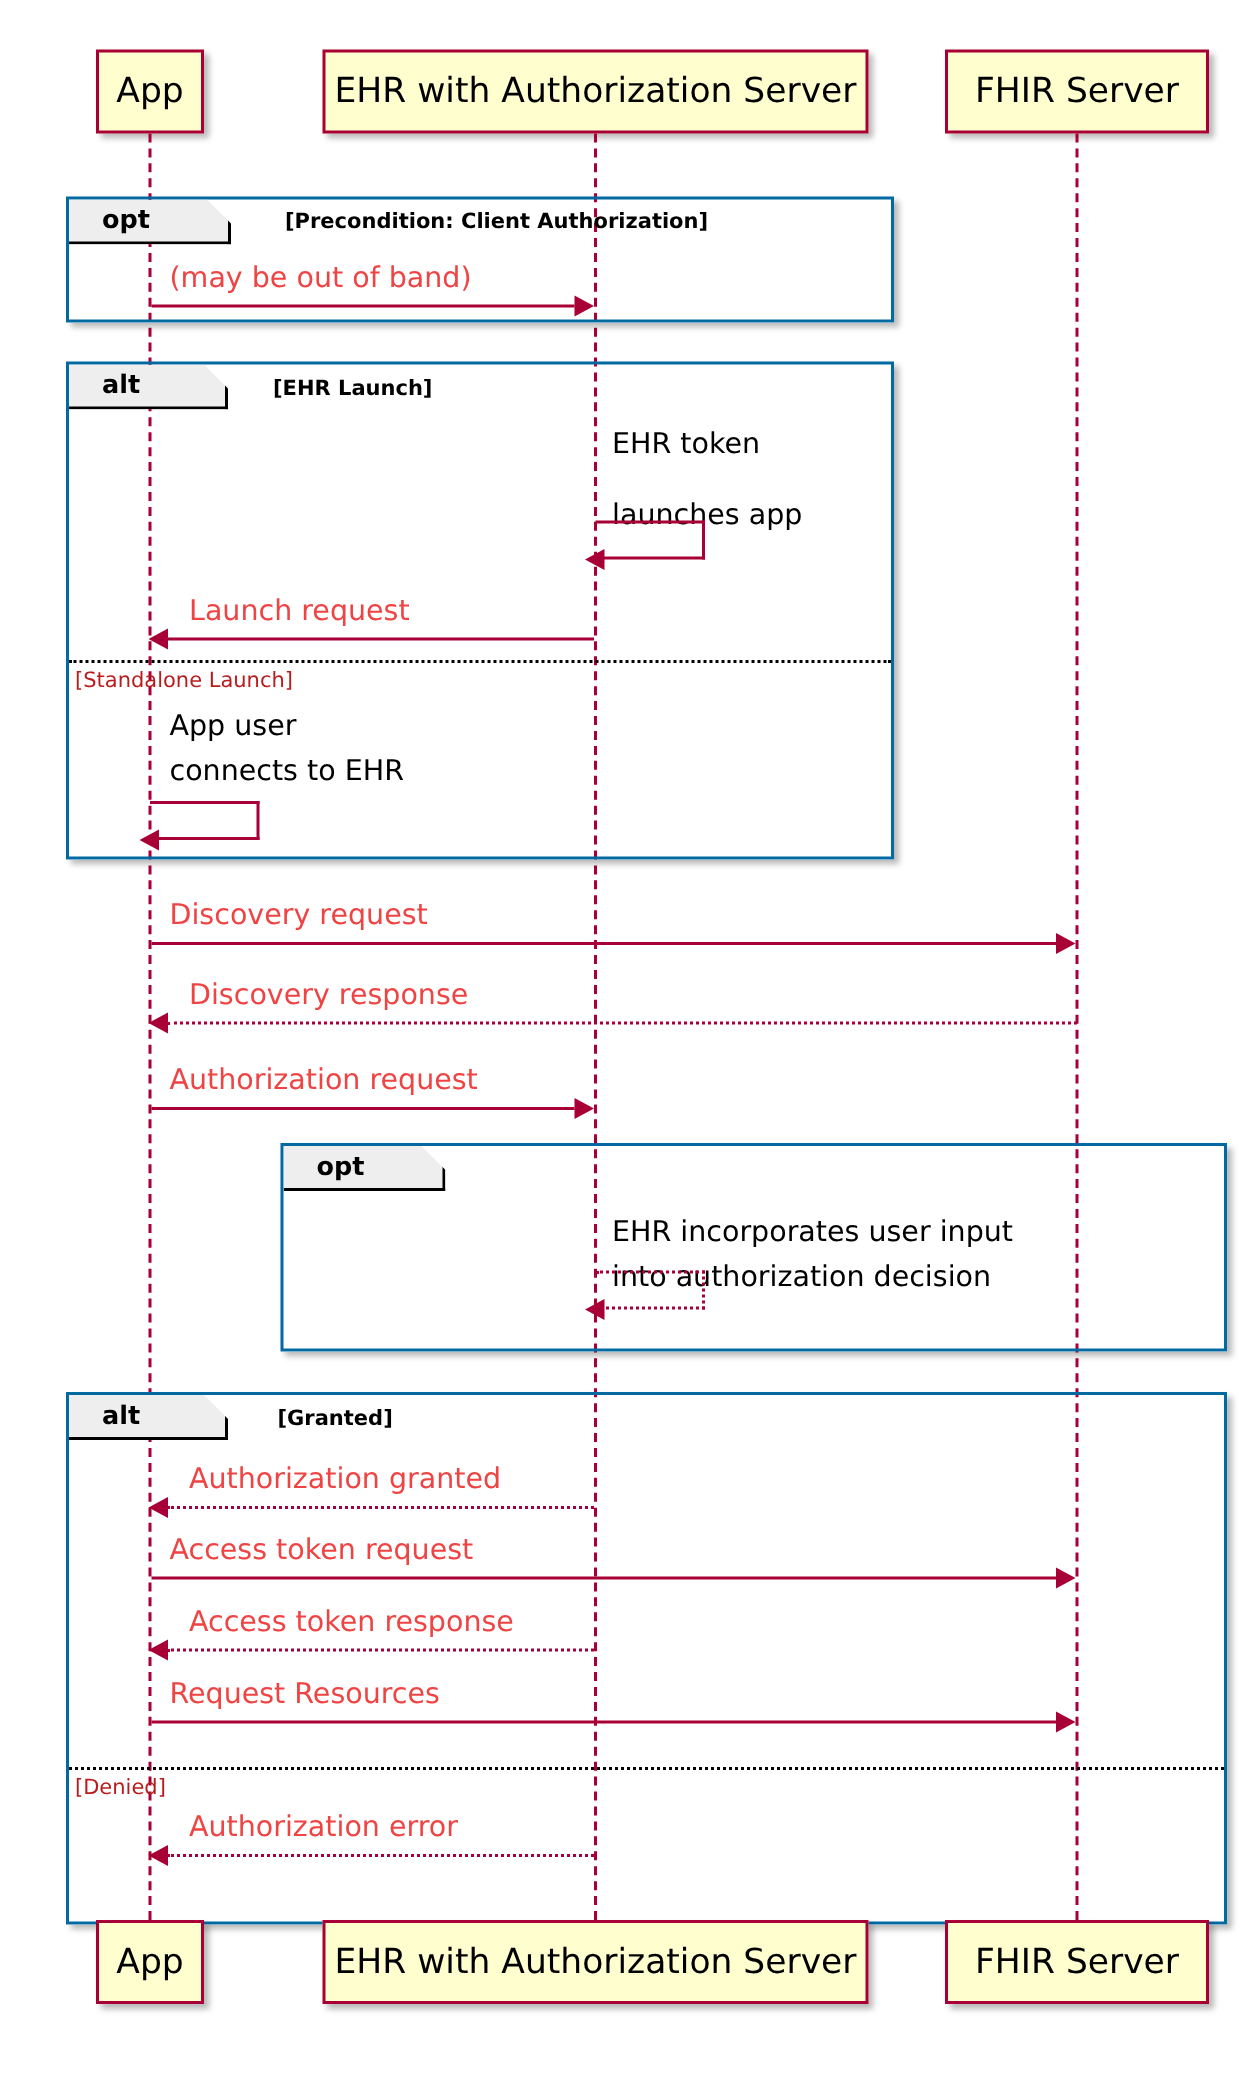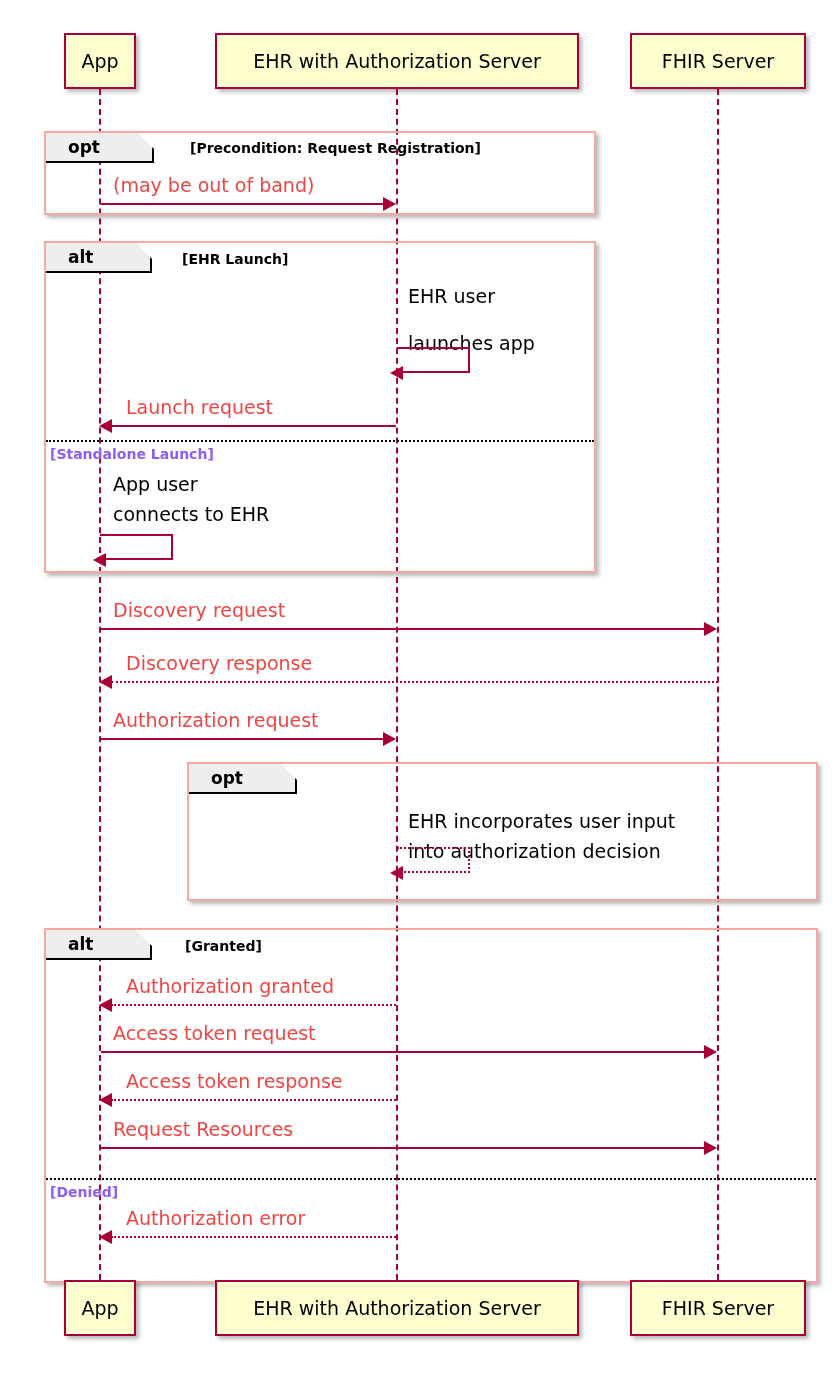--- a/index.html
+++ b/index.html
@@ -7,37 +7,37 @@
   #diagram{position:relative;width:840px;height:1388px;background:#ffffff;overflow:hidden;}
 
   
   .participant{
     position:absolute;
     background:#FEFECE;
     border:2px solid #A80036;
     box-sizing:border-box;
     display:flex;align-items:center;justify-content:center;
     color:#000000;
-    font-size:19px;
+    font-size:23px;
     box-shadow:3px 3px 4px rgba(0,0,0,0.28);
     white-space:nowrap;
   }
 
   
   .lifeline{
     position:absolute;
     width:0;
     border-left:2px dashed #A80036;
   }
 
   
   .frame{
     position:absolute;
     box-sizing:border-box;
-    border:2px solid #fca5a5;
+    border:2px solid #0369a1;
     background:transparent;
     box-shadow:3px 3px 4px rgba(0,0,0,0.28);
     padding-left:20px;
   }
   .frame-tab{
     position:absolute;
     left:0;top:0;
     height:30px;
     background:#EEEEEE;
     border-right:2px solid #000000;
@@ -57,23 +57,23 @@
     color:#000000;
     white-space:nowrap;
   }
   .frame-divider{
     position:absolute;
     height:0;
     border-top:2px dotted #000000;
   }
   .frame-else-label{
     position:absolute;
-    font-weight:bold;
+    font-weight:normal;
     font-size:14px;
-    color:#8b5cf6;
+    color:#b91c1c;
     white-space:nowrap;
   }
 
   
   .msg-line{
     position:absolute;
     height:0;
     border-top:2px solid #A80036;
   }
   .msg-line.dotted{
@@ -137,34 +137,34 @@
 
   <div class="lifeline" style="left:99px;top:89px;height:1191px;"></div>
   <div class="lifeline" style="left:396px;top:89px;height:1191px;"></div>
   <div class="lifeline" style="left:717px;top:89px;height:1191px;"></div>
 
   <div class="frame" style="left:44px;top:131px;width:552px;height:84px;">
     <div class="frame-tab" style="width:108px;">
       <span>opt</span>
     </div>
   </div>
-  <div class="frame-label" style="left:190px;top:140px;">[Precondition: Request Registration]</div>
+  <div class="frame-label" style="left:190px;top:140px;">[Precondition: Client Authorization]</div>
 
   <div class="msg-text" style="left:113px;top:174px;">(may be out of band)</div>
   <div class="msg-line" style="left:101px;top:203px;width:282px;"></div>
   <div class="arrow-head right" style="left:383px;top:197px;"></div>
 
   <div class="frame" style="left:44px;top:241px;width:552px;height:332px;">
     <div class="frame-tab" style="width:106px;">
       <span>alt</span>
     </div>
   </div>
   <div class="frame-label" style="left:182px;top:251px;">[EHR Launch]</div>
 
-  <div class="note-text" style="left:408px;top:283px;">EHR user</div>
+  <div class="note-text" style="left:408px;top:283px;">EHR token</div>
   <div class="note-text" style="left:408px;top:330px;">launches app</div>
   <div class="self-loop" style="left:397px;top:347px;width:73px;height:26px;"></div>
   <div class="arrow-head left" style="left:390px;top:366px;"></div>
 
   <div class="msg-text" style="left:126px;top:396px;">Launch request</div>
   <div class="msg-line" style="left:111px;top:425px;width:285px;"></div>
   <div class="arrow-head left" style="left:99px;top:419px;"></div>
 
   <div class="frame-divider" style="left:46px;top:440px;width:548px;"></div>
   <div class="frame-else-label" style="left:50px;top:446px;">[Standalone Launch]</div>

